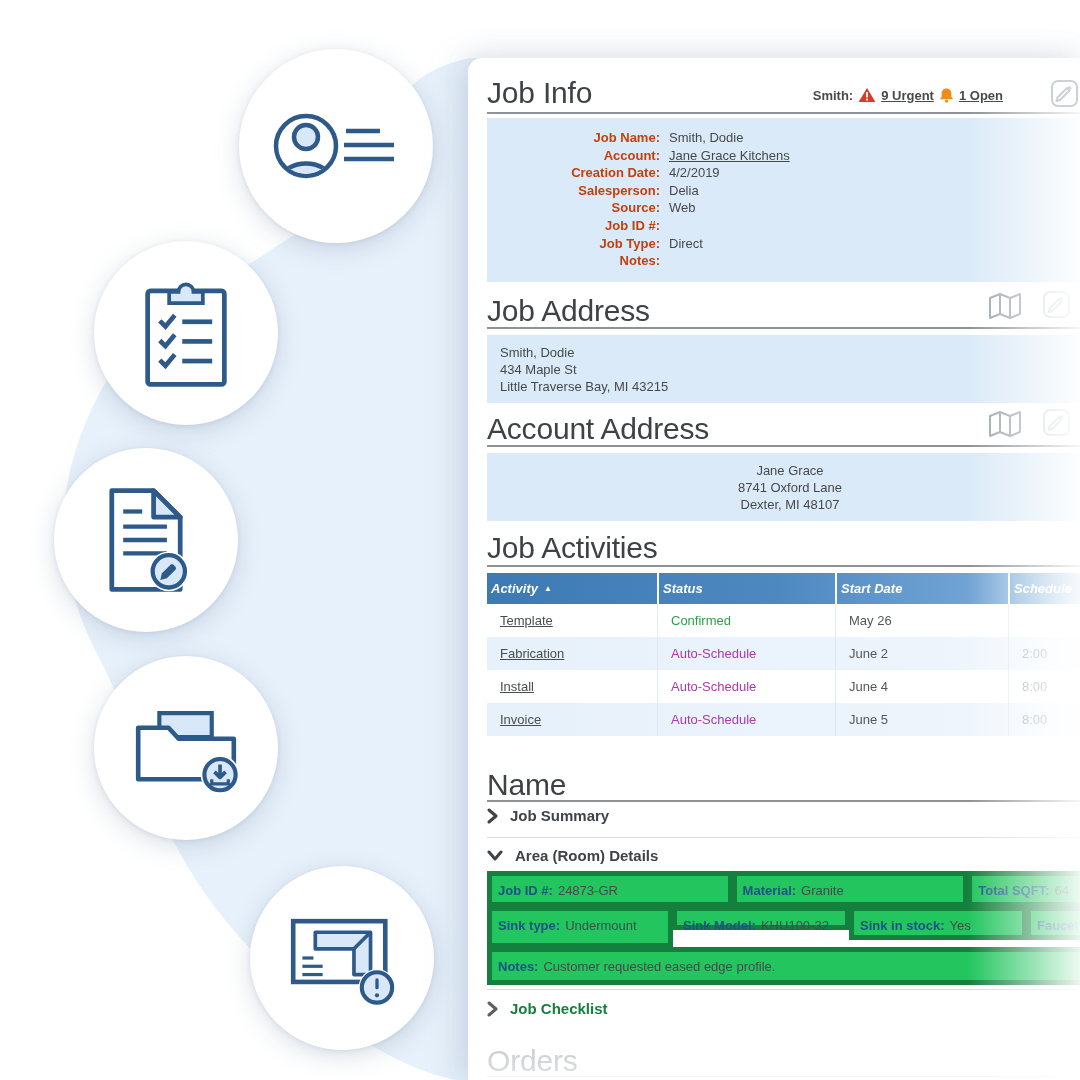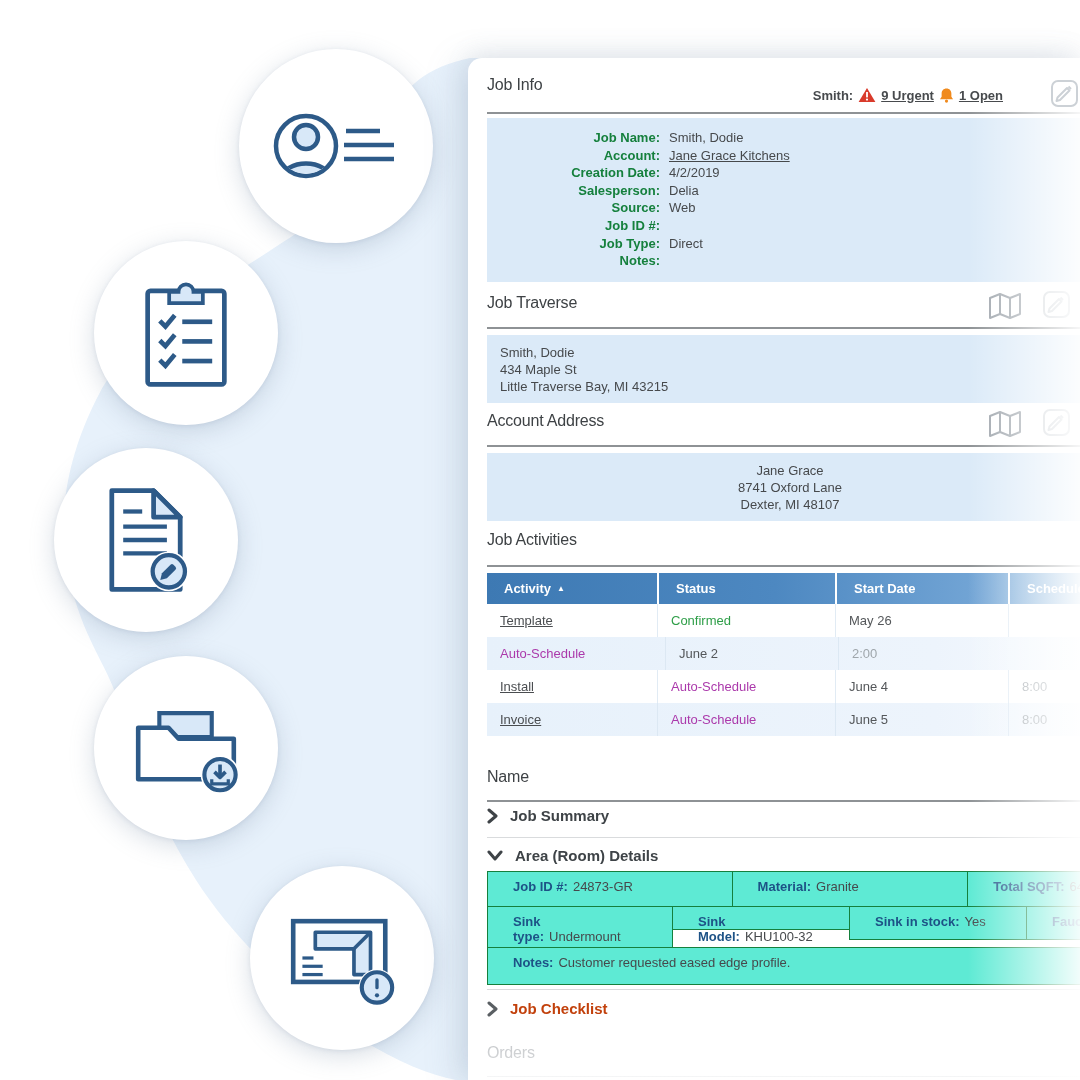--- a/index.html
+++ b/index.html
@@ -16,58 +16,58 @@
   .c2{left:94px;top:241px;width:184px;height:184px;}
   .c3{left:54px;top:448px;width:184px;height:184px;}
   .c4{left:94px;top:656px;width:184px;height:184px;}
   .c5{left:250px;top:866px;width:184px;height:184px;}
 
   
   .panel{position:absolute;left:468px;top:58px;width:612px;height:1022px;background:#fff;
     border-top-left-radius:14px;z-index:3;overflow:hidden;
     box-shadow:-10px 4px 34px rgba(120,140,165,.22),0 -6px 24px rgba(120,140,165,.12);}
   .abs{position:absolute;}
-  .sec-title{left:19px;font-size:16px;color:#3e4245;letter-spacing:-.2px;white-space:nowrap;}
+  .sec-title{left:19px;font-size:30px;color:#3e4245;letter-spacing:-.2px;white-space:nowrap;}
   .rule{left:19px;right:0;height:2px;background:#8e9295;}
   .rule-light{left:19px;right:0;height:1px;background:#d9dbdd;}
 
   .bluebox{left:19px;right:0;background:#dbeaf8;}
   .info-row{display:flex;line-height:17.6px;font-size:13px;}
-  .info-row .lbl{width:173px;text-align:right;font-weight:bold;color:#15803d;flex:none;}
+  .info-row .lbl{width:173px;text-align:right;font-weight:bold;color:#c2410c;flex:none;}
   .info-row .val{margin-left:9px;color:#46494c;}
   .addr{padding:9px 0 0 13px;font-size:13px;line-height:17px;color:#46494c;}
 
   .issues{display:flex;align-items:center;gap:5px;font-size:13px;color:#474a4d;white-space:nowrap;}
   .issues .cap{font-weight:bold;}
   .issues a{color:#474a4d;text-decoration:underline;font-weight:bold;}
   .hdr-btn{background:none;border:none;padding:0;cursor:pointer;}
 
   
   .tbl{left:19px;width:640px;font-size:13px;}
   .tbl-head{display:flex;height:31px;line-height:31px;color:#fff;font-weight:bold;
     background:linear-gradient(90deg,#3d79b3 0%,#4d88c1 45%,#74a6d6 78%,#b3d3ec 100%);}
-  .tbl-head .th{padding-left:17px;box-sizing:border-box;}
+  .tbl-head .th{padding-left:4px;box-sizing:border-box;font-style:italic;}
   .tbl-head .th + .th{border-left:2px solid #fff;}
   .tbl-row{display:flex;height:33px;line-height:33px;}
   .tbl-row.alt{background:linear-gradient(90deg,#e7f1fb 0%,#edf4fc 70%,#f7fbfe 100%);}
   .tbl-row .td{padding-left:13px;box-sizing:border-box;}
   .tbl-row .td + .td{border-left:1px solid rgba(215,228,240,.75);}
   .w1{width:170px;flex:none;} .w2{width:178px;flex:none;} .w3{width:173px;flex:none;} .w4{flex:1;}
   .act-link{color:#4a4d50;}
   .st-ok{color:#2e9e48;} .st-auto{color:#ab39ab;}
   .date{color:#54575a;} .time{color:#9fa6ab;}
   .sort{font-size:8px;margin-left:6px;vertical-align:2px;}
 
   
   .acc-row{left:19px;display:flex;align-items:center;gap:12px;font-size:15px;font-weight:bold;color:#3e4347;}
-  .acc-row.dim{color:#c2410c;}
+  .acc-row.dim{color:#15803d;}
   .formtbl{left:19px;width:640px;font-size:13px;}
   .frow{display:flex;}
   .frow + .frow{margin-top:-1px;}
-  .fcell{border:1px solid #15803d;box-sizing:border-box;padding:7px 25px;background:#5eead4;}
+  .fcell{border:5px solid #15803d;box-sizing:border-box;padding:7px 6px;background:#22c55e;}
   .fcell + .fcell{margin-left:-1px;}
   .fcell .flbl{font-weight:bold;color:#1d5286;}
   .fcell .fval{color:#46494c;margin-left:5px;}
   .fval-dim{color:#b4b8bc;} .flbl-dim{color:#a9bcd2;}
 
   .orders-title{color:#babdc0;}
   .fade-right{position:absolute;top:50px;bottom:0;left:500px;width:112px;z-index:40;pointer-events:none;
     background:linear-gradient(to right,rgba(255,255,255,0),rgba(255,255,255,.92));}
   .fade-bottom{position:absolute;left:0;right:0;bottom:0;height:58px;z-index:41;pointer-events:none;
     background:linear-gradient(to bottom,rgba(255,255,255,0),rgba(255,255,255,.55));}
@@ -212,21 +212,21 @@
       <div class="info-row">
           <span class="lbl">Job Type:</span>
           <span class="val">Direct</span>
         </div>
       <div class="info-row">
           <span class="lbl">Notes:</span>
           <span class="val"></span>
         </div>
     </div>
 
-    <div class="abs sec-title" style="top:236px;">Job Traverse</div>
+    <div class="abs sec-title" style="top:236px;">Job Address</div>
     <button class="abs hdr-btn" style="top:233px;left:520px;">
       <svg width="34" height="30" viewBox="0 0 34 30">
         <path d="M2 7 L12 3 L22 7 L32 3 V23 L22 27 L12 23 L2 27 Z" fill="none" stroke="#9ba2a9" stroke-width="2" stroke-linejoin="round"></path>
         <line x1="12" y1="3" x2="12" y2="23" stroke="#9ba2a9" stroke-width="2"></line>
         <line x1="22" y1="7" x2="22" y2="27" stroke="#9ba2a9" stroke-width="2"></line>
       </svg>
     </button>
     <button class="abs hdr-btn" style="top:231px;left:574px;">
       <svg width="30" height="30" viewBox="0 0 30 30">
         <rect x="2" y="3" width="25" height="25" rx="6" fill="#fff" stroke="#ccd1d6" stroke-width="2"></rect>
@@ -273,20 +273,21 @@
         <div class="th w3"><span>Start Date</span></div>
         <div class="th w4"><span>Schedule</span></div>
       </div>
       <div class="tbl-row">
         <div class="td w1"><a href="#" class="act-link">Template</a></div>
         <div class="td w2 st-ok">Confirmed</div>
         <div class="td w3 date">May 26</div>
         <div class="td w4 time"></div>
       </div>
       <div class="tbl-row alt">
+        <div class="td w1"><a href="#" class="act-link">Fabrication</a></div>
         <div class="td w2 st-auto">Auto-Schedule</div>
         <div class="td w3 date">June 2</div>
         <div class="td w4 time">2:00</div>
       </div>
       <div class="tbl-row">
         <div class="td w1"><a href="#" class="act-link">Install</a></div>
         <div class="td w2 st-auto">Auto-Schedule</div>
         <div class="td w3 date">June 4</div>
         <div class="td w4 time">8:00</div>
       </div>

